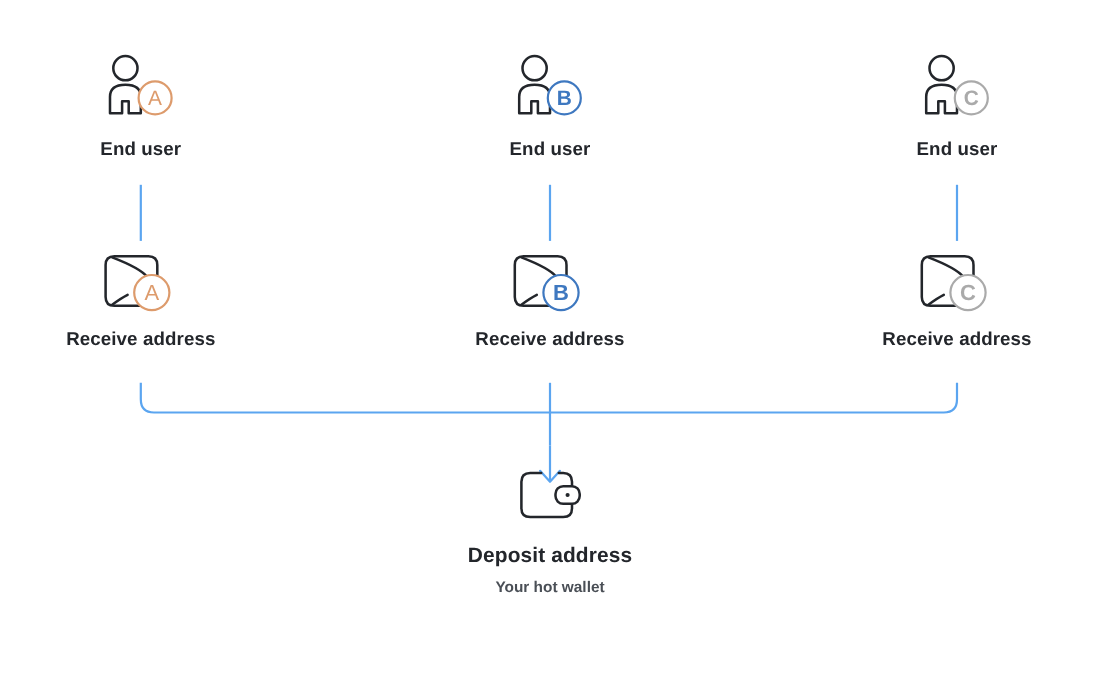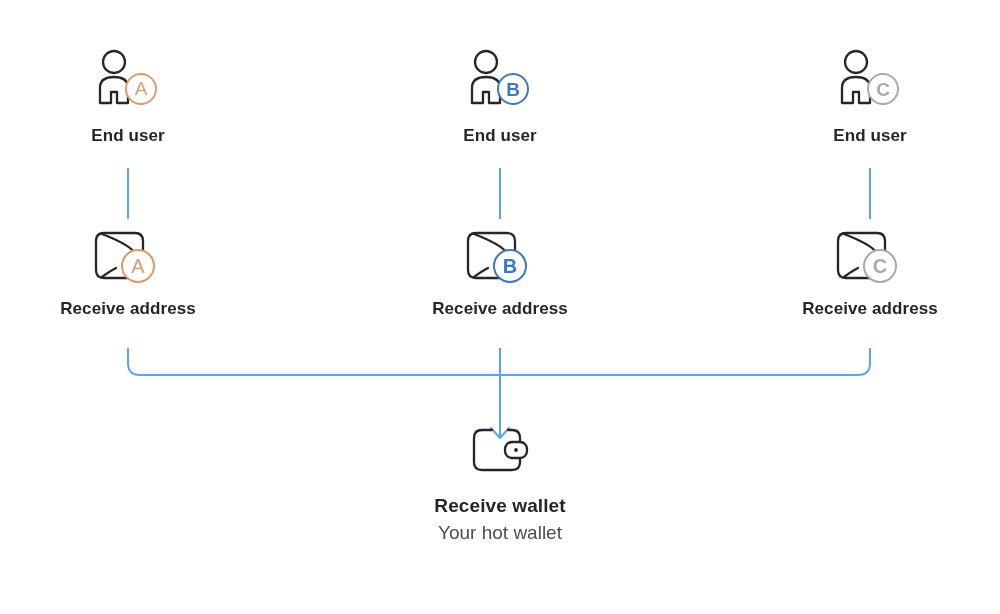--- a/index.html
+++ b/index.html
@@ -55,22 +55,22 @@
   }
   .label-wallet {
     font-size: 19px;
     font-weight: bold;
     color: #23262b;
     letter-spacing: 0.1px;
     line-height: 22px;
     white-space: nowrap;
   }
   .label-secondary {
-    font-size: 19px;
-    font-weight: normal;
+    font-size: 14px;
+    font-weight: bold;
     color: #4a4f56;
     line-height: 18px;
     margin-top: 7px;
     white-space: nowrap;
   }
   
   .row-user      { top: 48px; }
   .row-address   { top: 221px; }
   .row-deposit   { top: 421px; }
   .row-user .label-primary    { margin-top: 12px; }
@@ -181,17 +181,17 @@
     <span class="icon-wrap" style="height:58px;">
       <svg width="72" height="58" viewBox="0 0 72 58" xmlns="http://www.w3.org/2000/svg">
 
         <path fill="none" stroke="#23262b" stroke-width="2.3" stroke-linecap="round" stroke-linejoin="round" d="M 28 9 L 18 9 Q 10 9 10 17 L 10 41 Q 10 49 18 49 L 48 49 Q 56 49 56 41 L 56 37"></path>
         <path fill="none" stroke="#23262b" stroke-width="2.3" stroke-linecap="round" stroke-linejoin="round" d="M 44 9 L 48 9 Q 56 9 56 17 L 56 21"></path>
 
         <rect x="41" y="21" width="22" height="16" rx="7" fill="#ffffff" stroke="#23262b" stroke-width="2.3"></rect>
         <circle cx="52" cy="29" r="1.9" fill="#23262b"></circle>
       </svg>
     </span>
-    <div class="label-wallet">Receive wallet</div>
+    <div class="label-wallet">Deposit address</div>
     <div class="label-secondary">Your hot wallet</div>
   </div>
 
 </div>
 
 </body></html>

